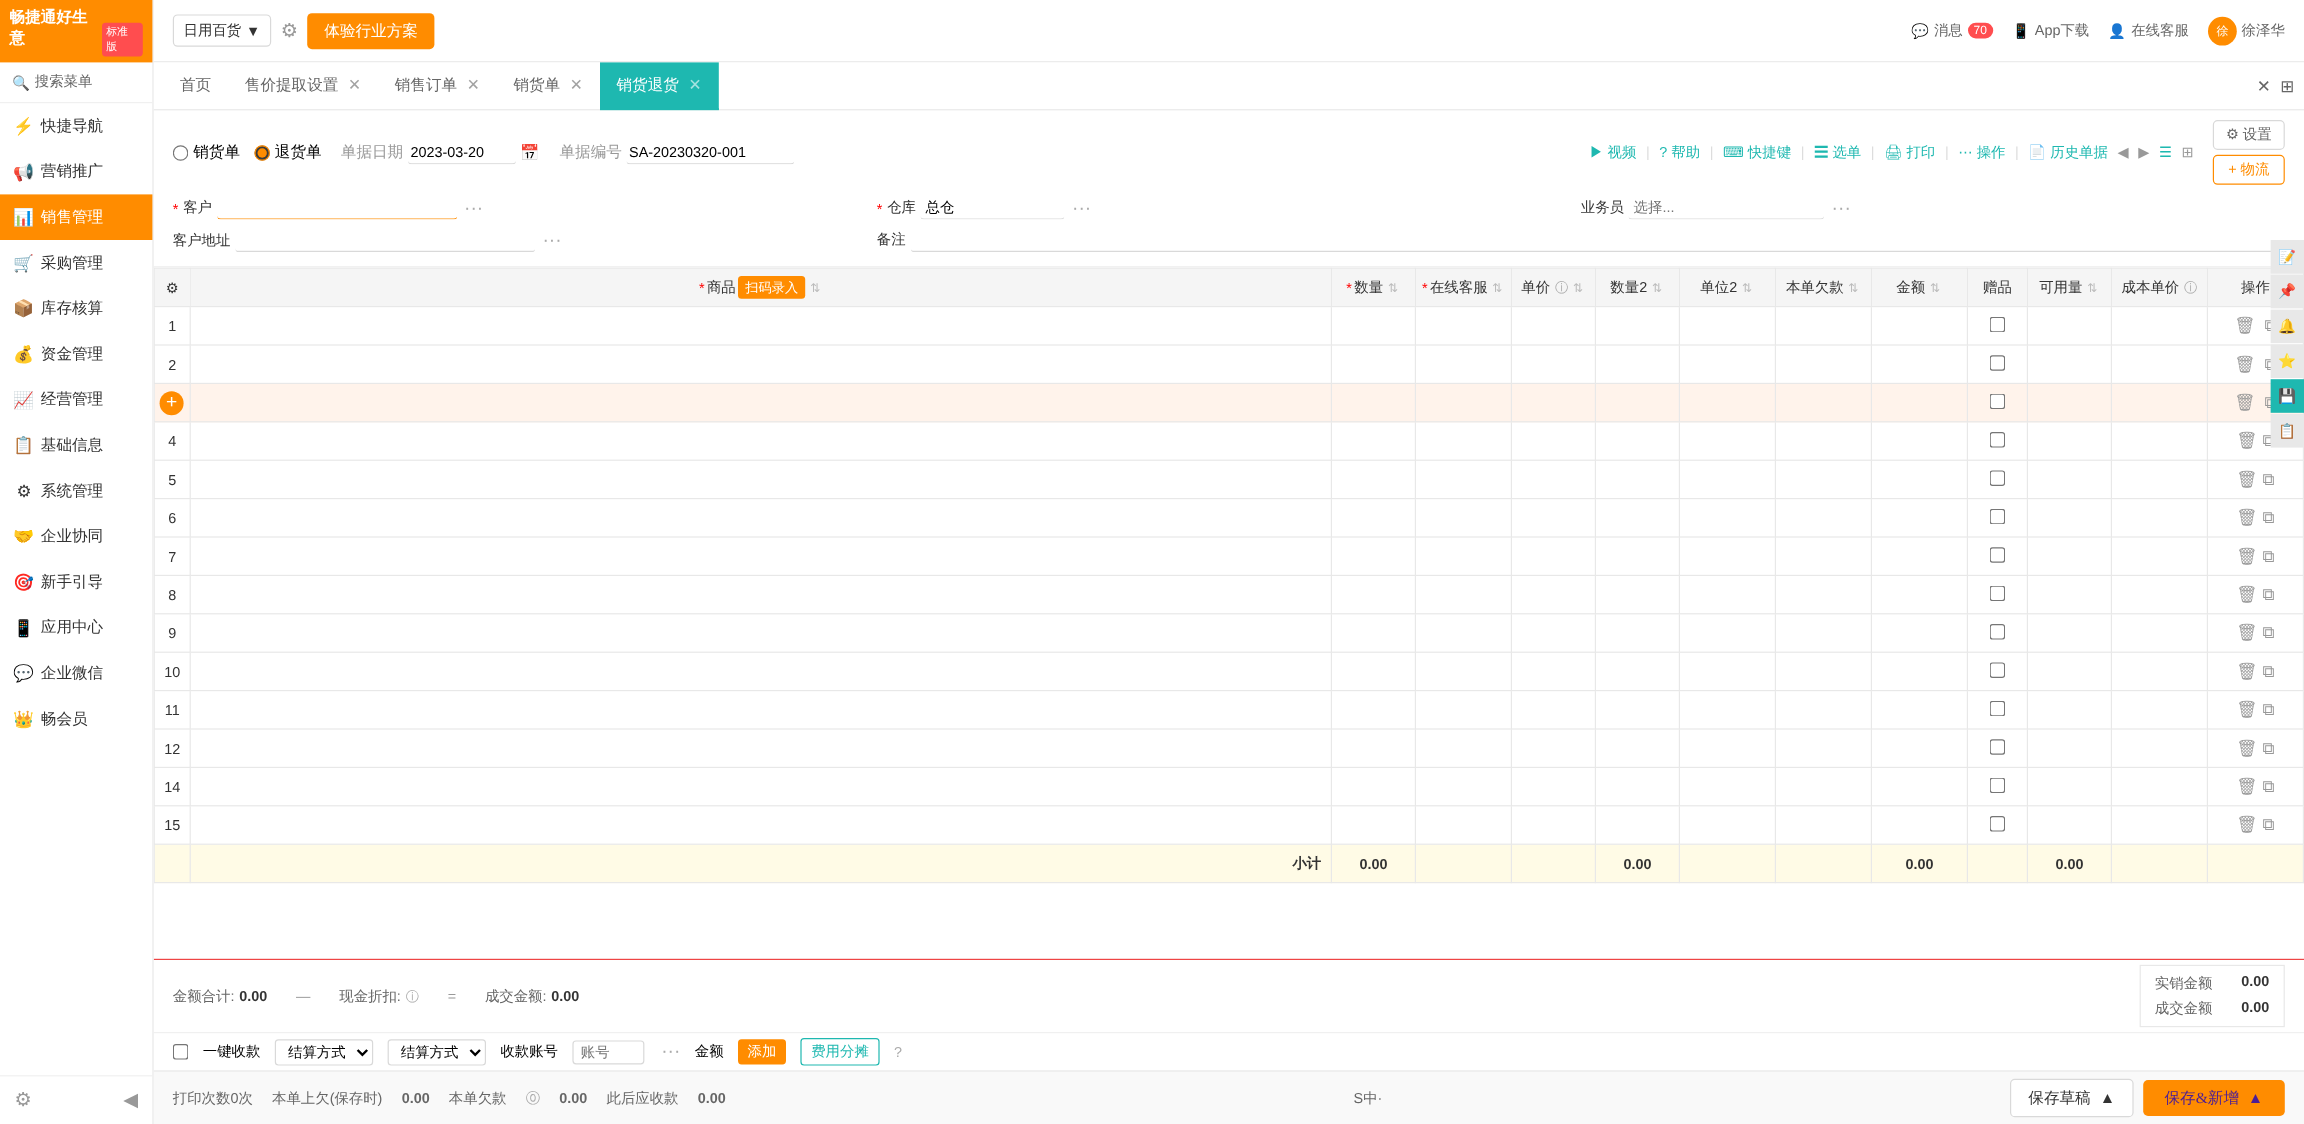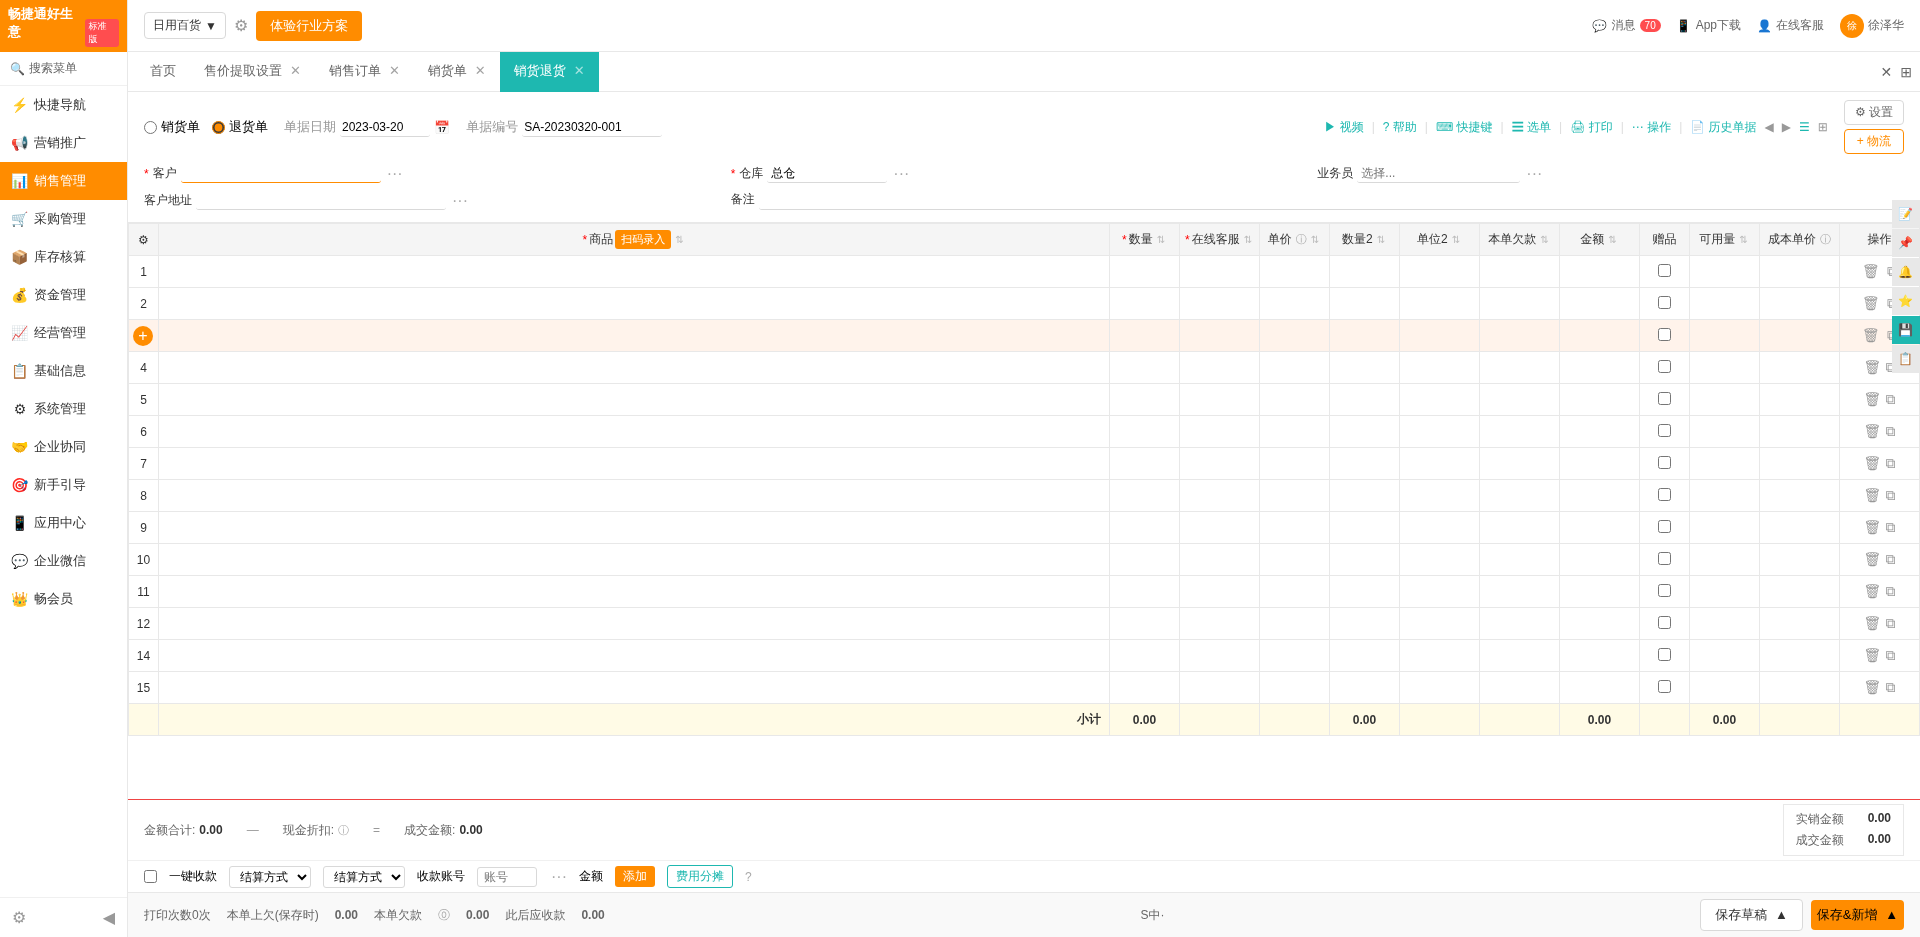--- a/index.html
+++ b/index.html
@@ -89,21 +89,21 @@
     .footer-sum-value { color: #333; font-weight: bold; }
     .footer-sum-dash { color: #999; }
     .footer-payment-row { display: flex; align-items: center; padding: 4px 16px; gap: 12px; font-size: 12px; }
     .btn-add { background: #ff8c00; color: #fff; border: none; border-radius: 3px; padding: 2px 8px; font-size: 12px; cursor: pointer; }
     .btn-split { border: 1px solid #1eb8b0; color: #1eb8b0; background: #fff; border-radius: 3px; padding: 2px 8px; font-size: 12px; cursor: pointer; }
     .footer-bottom { display: flex; align-items: center; justify-content: space-between; padding: 6px 16px; background: #f9f9f9; border-top: 1px solid #e8e8e8; }
     .footer-bottom-left { display: flex; align-items: center; gap: 16px; font-size: 12px; color: #666; }
     .footer-bottom-center { display: flex; align-items: center; gap: 4px; }
     .footer-bottom-right { display: flex; gap: 8px; align-items: center; }
     .btn-save-draft { border: 1px solid #d9d9d9; background: #fff; border-radius: 4px; padding: 6px 14px; font-size: 13px; cursor: pointer; color: #333; }
-    .btn-save-new { background: #ff8c00; color: #000000; border: none; border-radius: 4px; padding: 6px 6px; font-size: 13px; cursor: pointer; }
+    .btn-save-new { background: #ff8c00; color: #4c1d95; border: none; border-radius: 4px; padding: 6px 18px; font-size: 13px; cursor: pointer; font-family: Liberation Serif, serif; }
     .summary-row { display: flex; justify-content: space-between; gap: 24px; padding: 2px 0; }
     .summary-label { color: #666; }
     .summary-value { color: #333; font-weight: bold; }
 
     select { border: 1px solid #d9d9d9; border-radius: 3px; padding: 2px 6px; font-size: 12px; background: #fff; cursor: pointer; }
     input[type="text"], input[type="date"] { border: 1px solid #d9d9d9; border-radius: 3px; padding: 2px 6px; font-size: 12px; outline: none; }
 
     .th-wrap { display: flex; align-items: center; justify-content: center; gap: 2px; }
 
     .add-row-btn { display: flex; align-items: center; justify-content: center; width: 20px; height: 20px; background: #ff8c00; color: #fff; border-radius: 50%; cursor: pointer; font-size: 16px; line-height: 1; }

